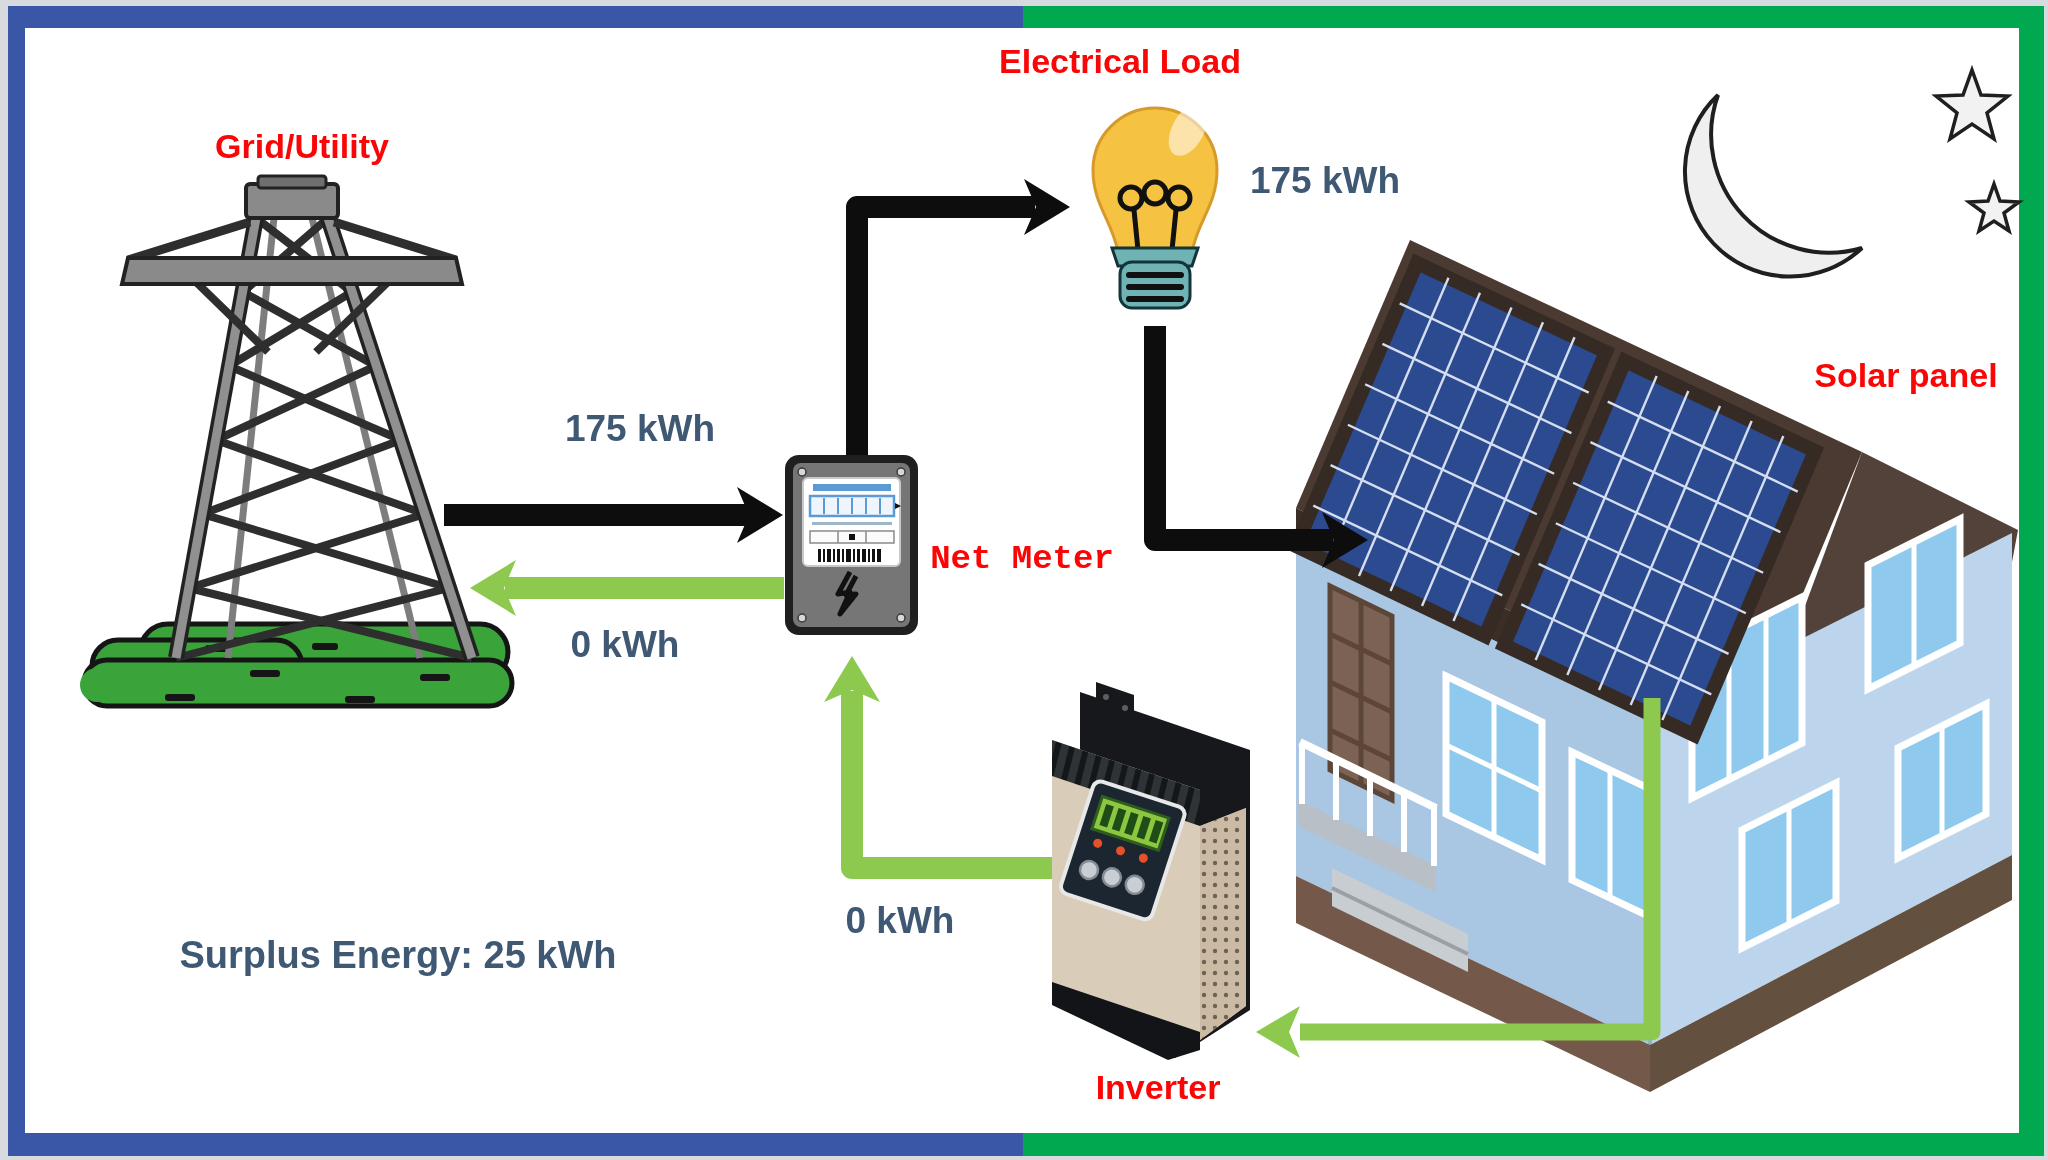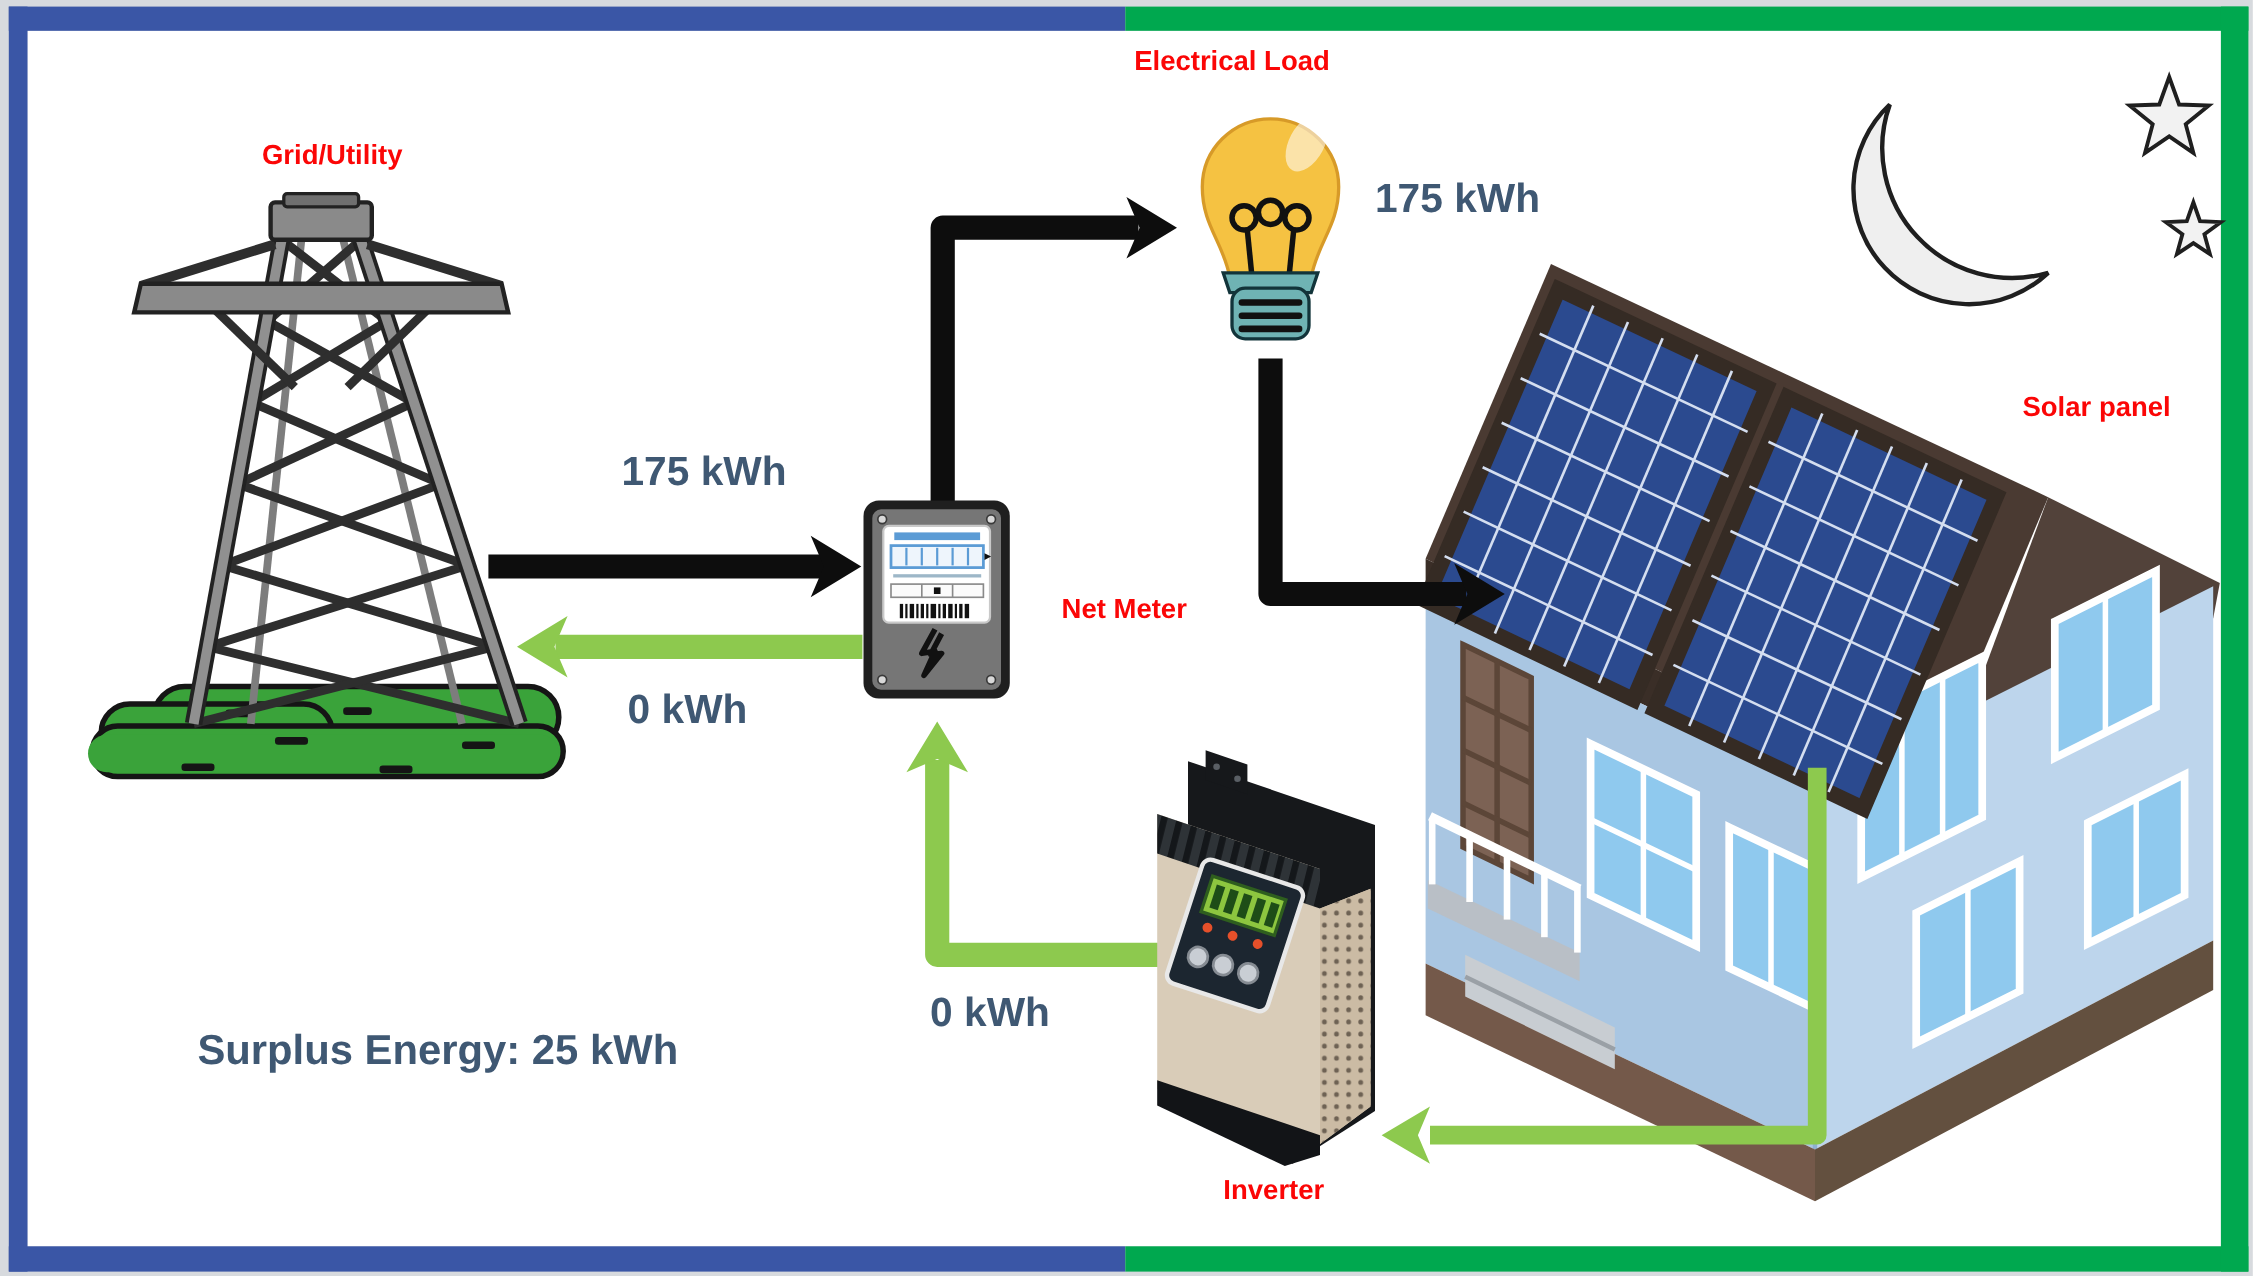--- a/index.html
+++ b/index.html
@@ -6,21 +6,21 @@
   body{
     width:2048px;height:1160px;position:relative;overflow:hidden;
     background:#d7dade;
     font-family:"Liberation Sans", sans-serif;
   }
   .panel-bg{position:absolute;left:25px;top:28px;width:1994px;height:1105px;background:#ffffff;}
   .frame{position:absolute;}
   .f-blue{background:var(--border_blue,#3a56a6);}
   .f-green{background:var(--border_green,#00a84f);}
   .lbl{position:absolute;font-weight:bold;white-space:nowrap;transform:translateX(-50%);}
-  .lbl-red{color:var(--label_red,#ff0000);font-size:25px;}
+  .lbl-red{color:var(--label_red,#ff0000);font-size:34px;}
   .lbl-val{color:var(--value_blue,#3f5873);font-size:37px;}
   .lbl-surplus{color:var(--value_blue,#3f5873);font-size:38px;margin-left:28px;}
   svg{position:absolute;left:0;top:0;}
   .blk-shaft{stroke:#0d0d0d;stroke-width:22;fill:none;stroke-linejoin:round;stroke-linecap:square;}
   .blk-head{fill:#0d0d0d;}
   .grn-shaft{stroke:var(--flow_green,#8dc94e);stroke-width:22;fill:none;stroke-linejoin:round;stroke-linecap:square;}
   .grn-head{fill:var(--flow_green,#8dc94e);}
   .cable{stroke:var(--flow_green,#8dc94e);stroke-width:17;fill:none;stroke-linejoin:round;}
   .win{fill:#8fc9ee;stroke:#ffffff;stroke-width:7;}
   .mull{stroke:#ffffff;stroke-width:5;}
@@ -292,20 +292,20 @@
       <circle cx="26" cy="-2" r="4.5" fill="#e6502a"></circle>
       <circle cx="-22" cy="26" r="9" fill="#c9ced4" stroke="#858b92" stroke-width="2.5"></circle>
       <circle cx="2" cy="26" r="9" fill="#c9ced4" stroke="#858b92" stroke-width="2.5"></circle>
       <circle cx="26" cy="26" r="9" fill="#c9ced4" stroke="#858b92" stroke-width="2.5"></circle>
     </g>
   </g>
 </svg>
 
 <div class="lbl lbl-red" style="left:302px;top:127px;">Grid/Utility</div>
 <div class="lbl lbl-red" style="left:1120px;top:42px;">Electrical Load</div>
-<div class="lbl lbl-red" style="left:1022px;top:540px;">Net Meter</div>
+<div class="lbl lbl-red" style="left:1022px;top:540px;font-family:Liberation Mono, monospace;">Net Meter</div>
 <div class="lbl lbl-red" style="left:1158px;top:1068px;">Inverter</div>
 <div class="lbl lbl-red" style="left:1906px;top:356px;text-align:center;">Solar panel</div>
 <div class="lbl lbl-val" style="left:640px;top:408px;">175 kWh</div>
 <div class="lbl lbl-val" style="left:625px;top:624px;">0 kWh</div>
 <div class="lbl lbl-val" style="left:1325px;top:160px;">175 kWh</div>
 <div class="lbl lbl-val" style="left:900px;top:900px;">0 kWh</div>
 <div class="lbl lbl-surplus" style="left:370px;top:934px;">Surplus Energy: 25 kWh</div>
 
 </body></html>

